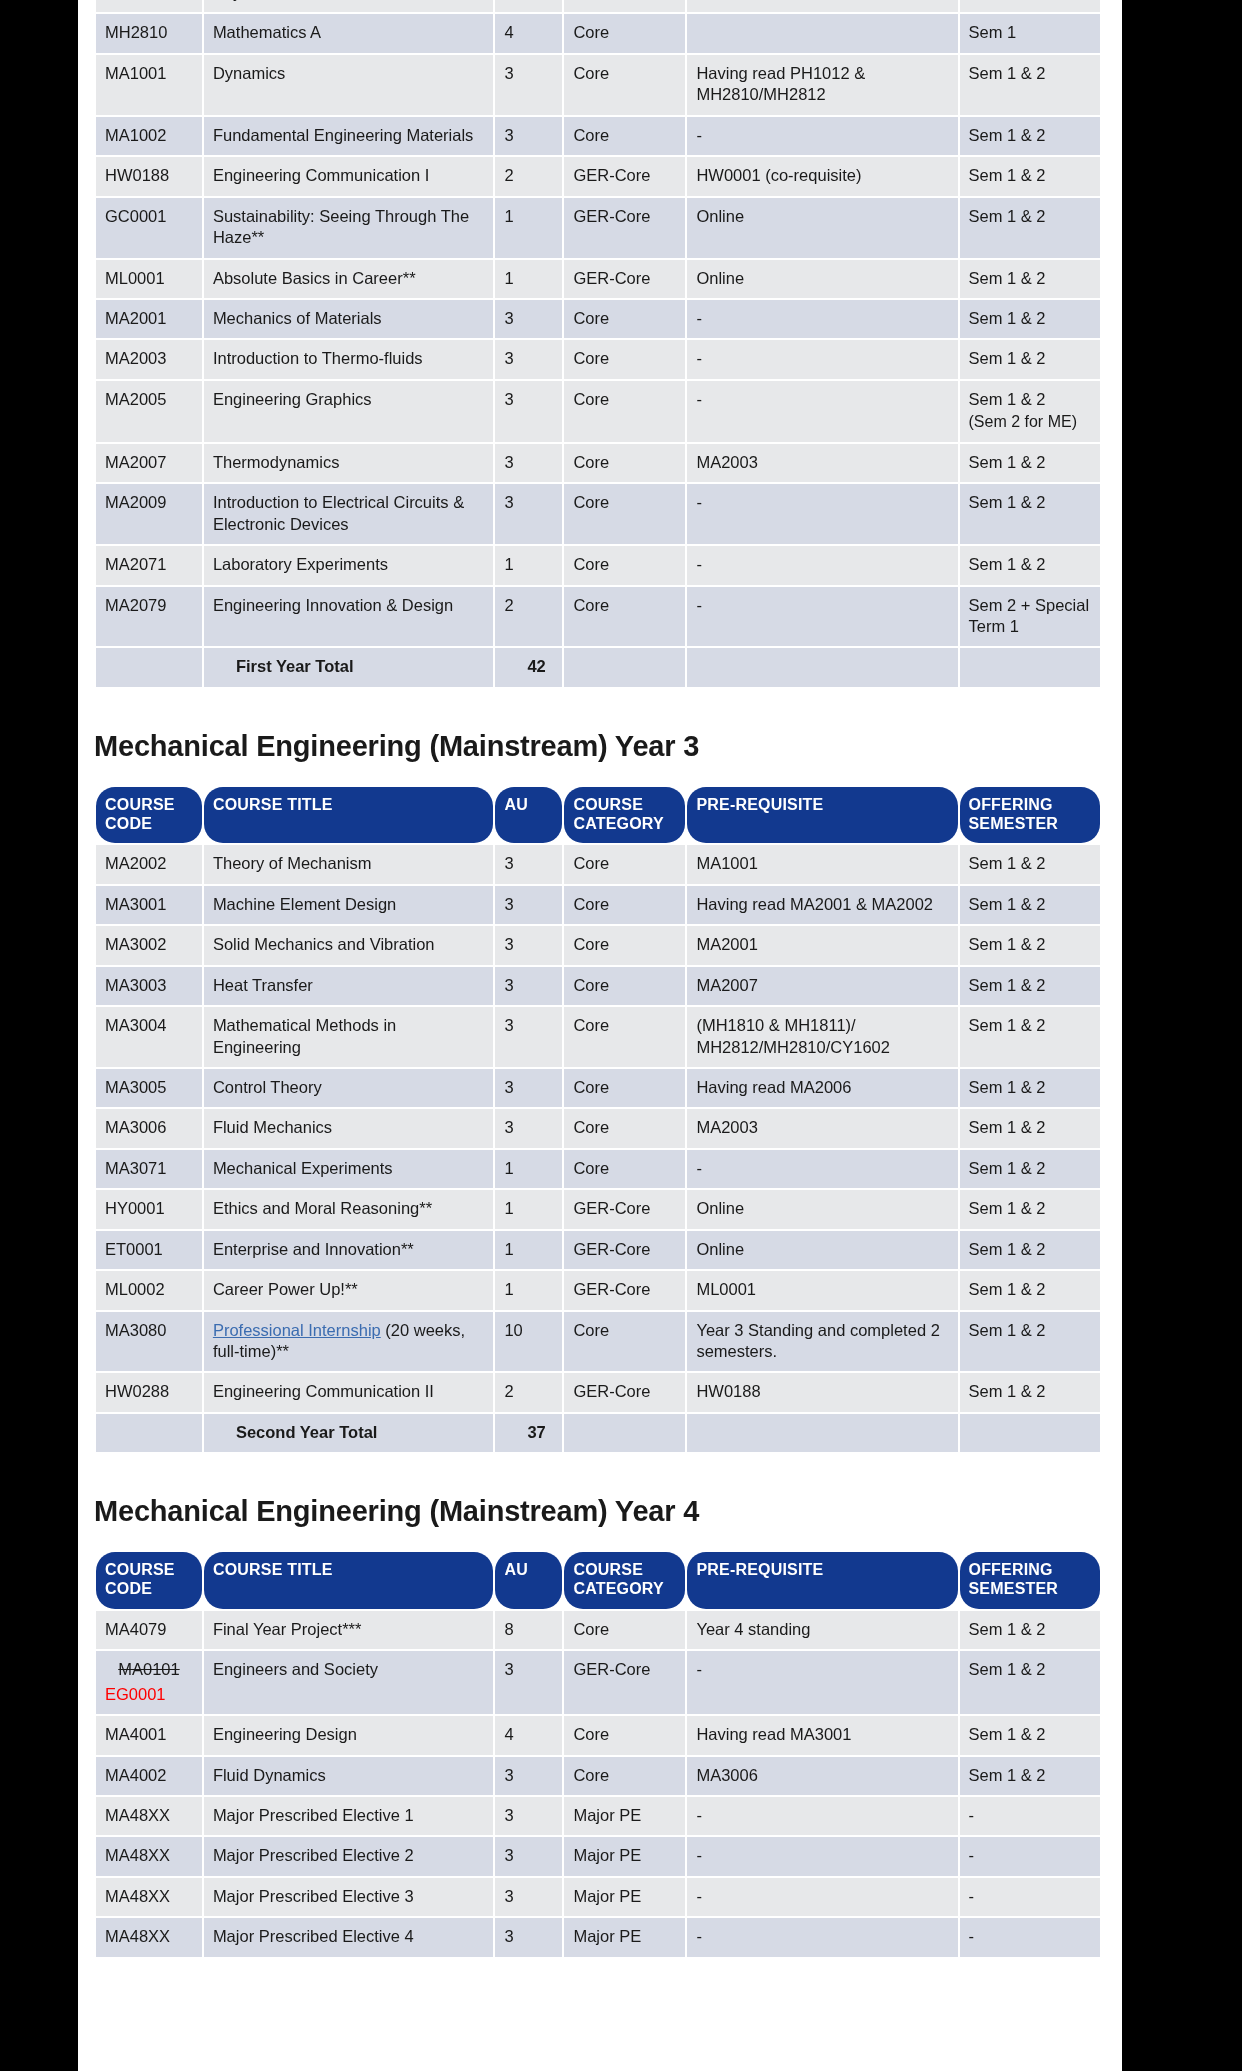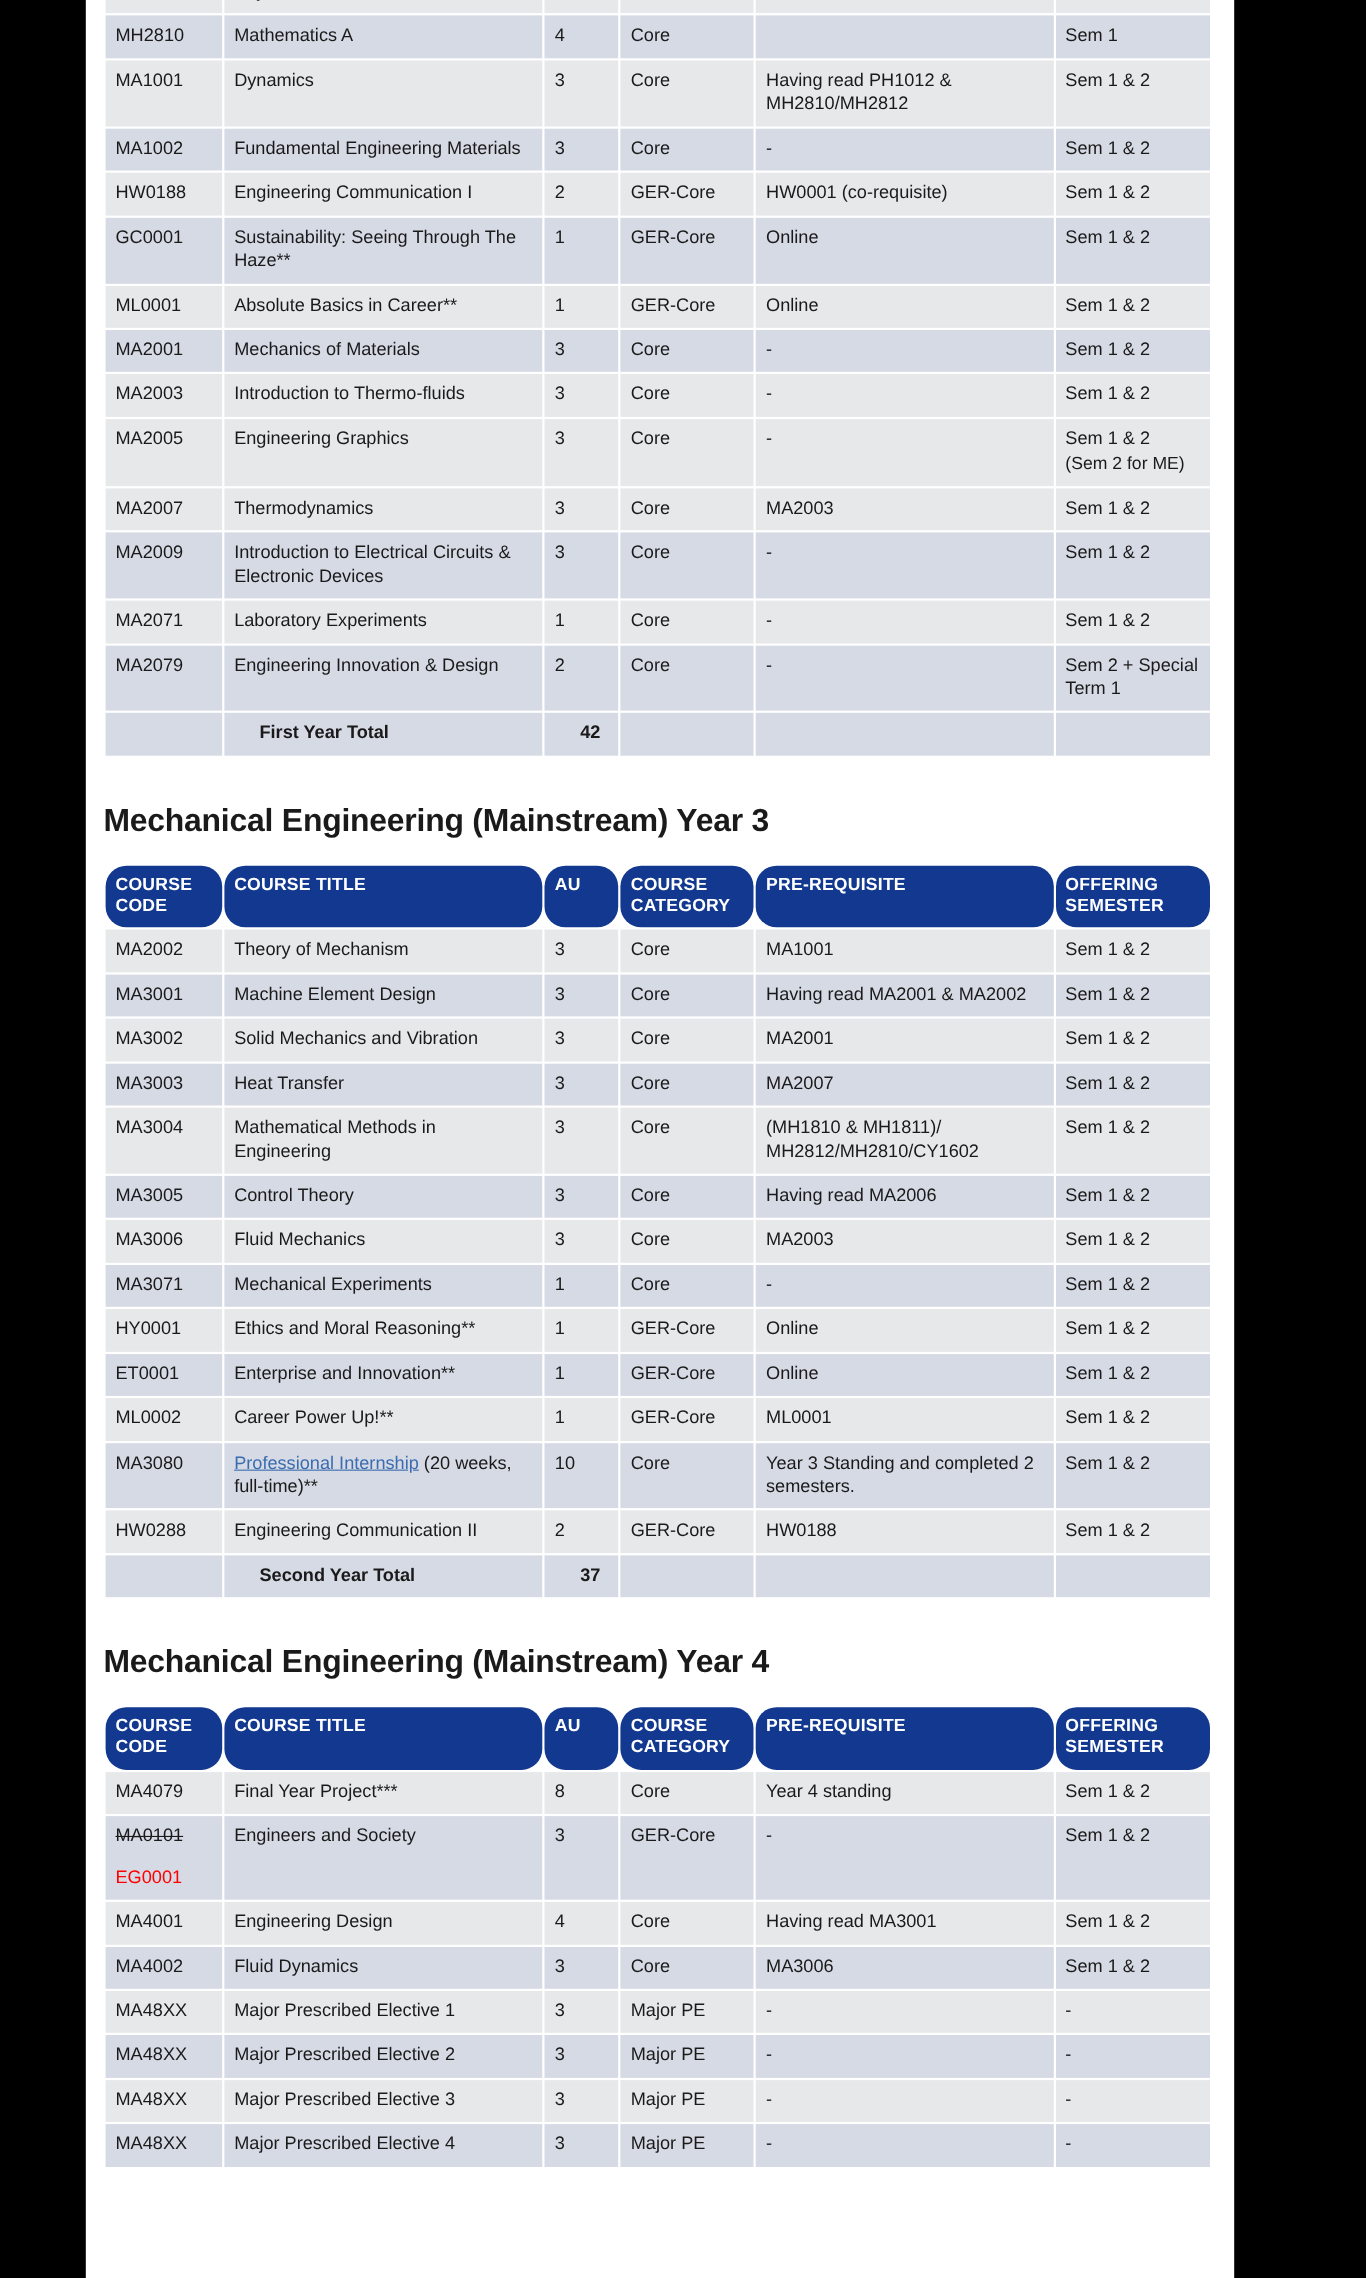--- a/index.html
+++ b/index.html
@@ -83,25 +83,26 @@
     line-height: 1.35;
     margin-top: 1px;
   }
   .link {
     color: #3b6cb0;
     text-decoration: underline;
   }
   .struck {
     text-decoration: line-through;
     display: block;
+    text-align: center;
   }
   .replacement {
     color: #ff0000;
     display: block;
-    margin-top: 16px;
+    margin-top: 3px;
   }
 </style>
 </head>
 <body>
 
 <div class="page">
   <div class="scroll-wrap">
     <div id="sections-root">
         <table class="course-table">
           <colgroup>

